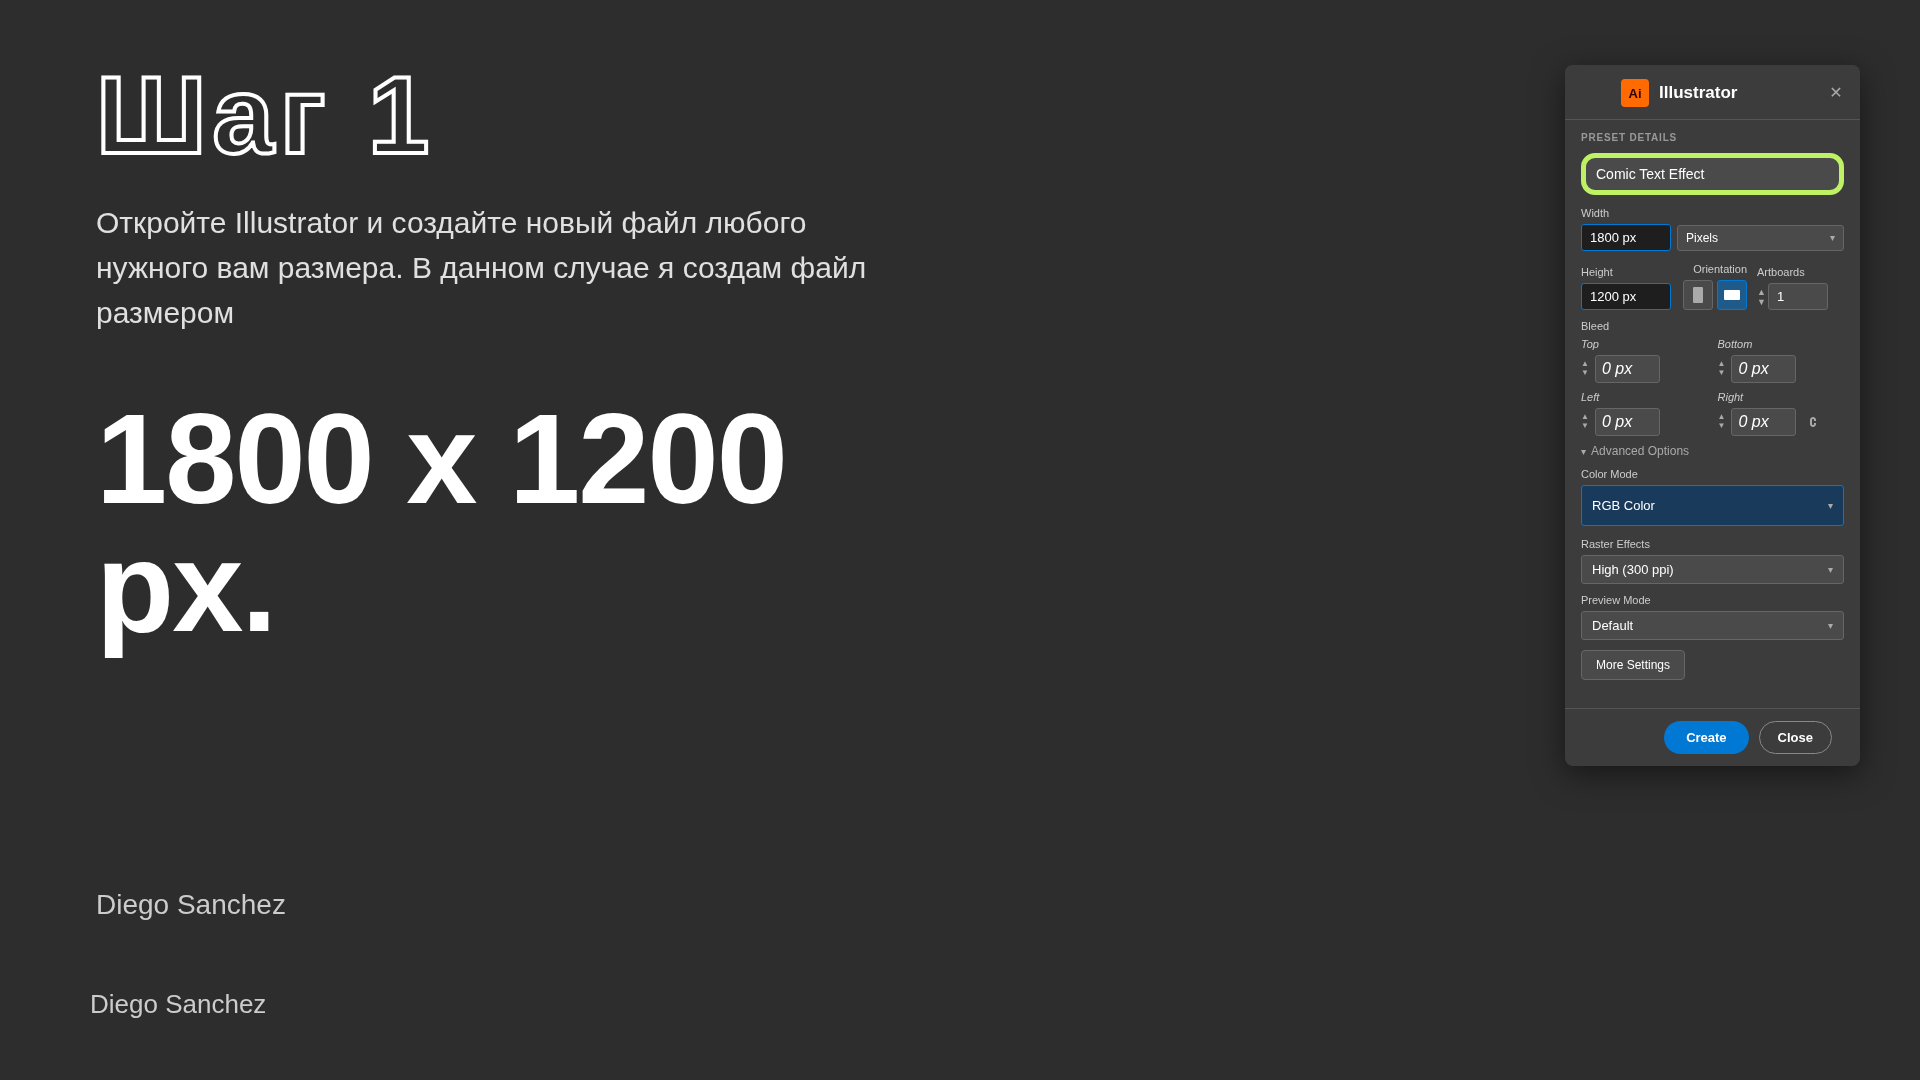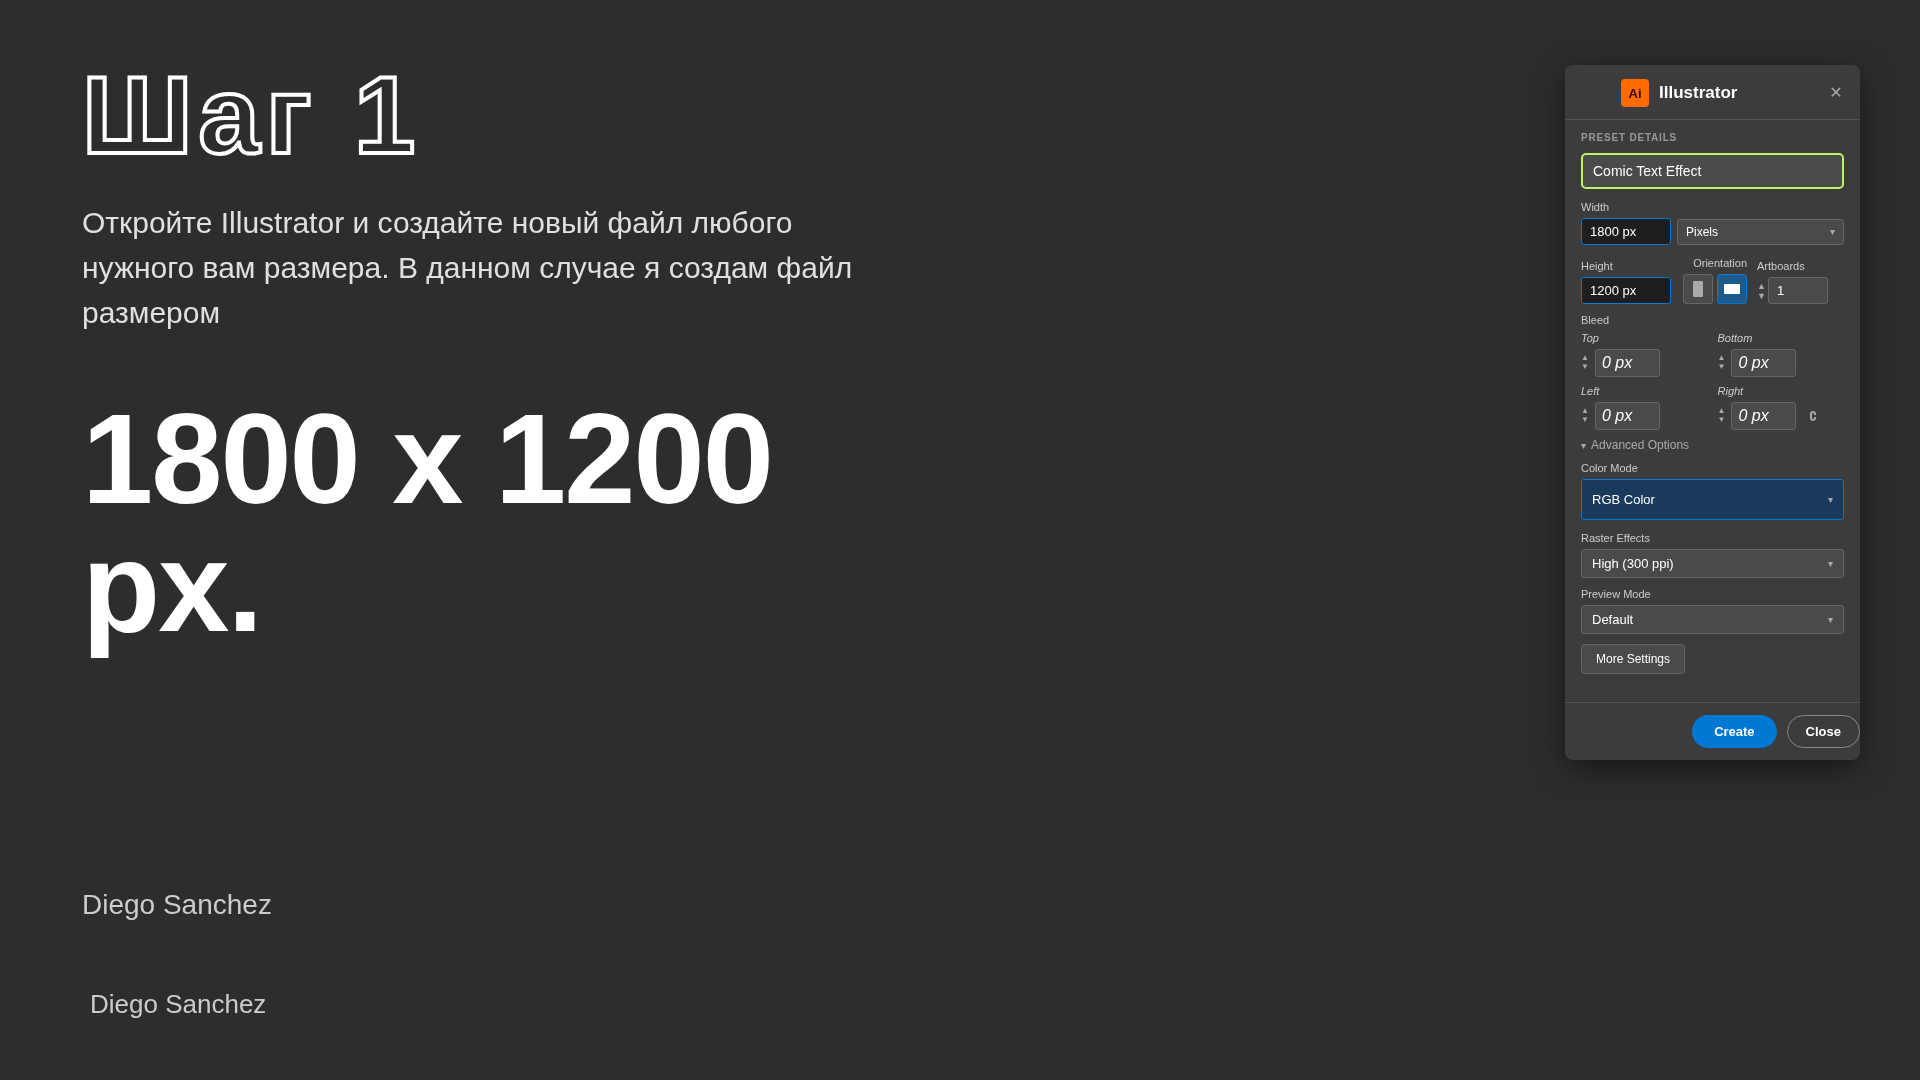--- a/index.html
+++ b/index.html
@@ -9,21 +9,21 @@
       height: 1080px;
       background-color: #2d2d2d;
       font-family: 'Arial', sans-serif;
       overflow: hidden;
       position: relative;
     }
 
     
     .left-content {
       position: absolute;
-      left: 82px;
+      left: 96px;
       top: 60px;
       width: 900px;
     }
 
     .description-text {
       font-size: 30px;
       color: #e0e0e0;
       line-height: 1.5;
       font-weight: 400;
       margin-bottom: 50px;
@@ -116,22 +116,22 @@
       color: #999999;
       text-transform: uppercase;
       letter-spacing: 0.8px;
       margin-bottom: 10px;
       font-family: 'Arial', sans-serif;
     }
 
     .preset-name-box {
       width: 100%;
       background: #4a4a4a;
-      border: 2px solid #bef264;
-      border-radius: 5px;
+      border: 5px solid #bef264;
+      border-radius: 14px;
       padding: 8px 10px;
       color: #ffffff;
       font-size: 14px;
       margin-bottom: 12px;
       font-family: 'Arial', sans-serif;
     }
 
     .field-label {
       font-size: 11px;
       color: #cccccc;
@@ -296,21 +296,21 @@
     }
 
     .advanced-toggle-arrow {
       font-size: 10px;
     }
 
     .dialog-footer {
       display: flex;
       justify-content: flex-end;
       gap: 10px;
-      padding: 12px 0;
+      padding: 12px 28px;
       border-top: 1px solid #555;
     }
 
     .btn-create {
       background: #0078d4;
       color: #ffffff;
       border: none;
       border-radius: 20px;
       padding: 8px 22px;
       font-size: 13px;

